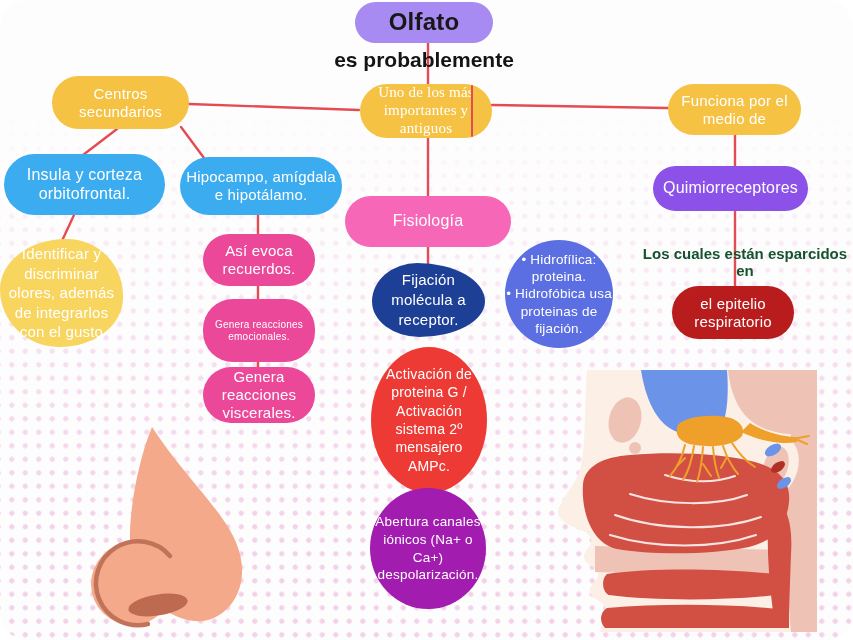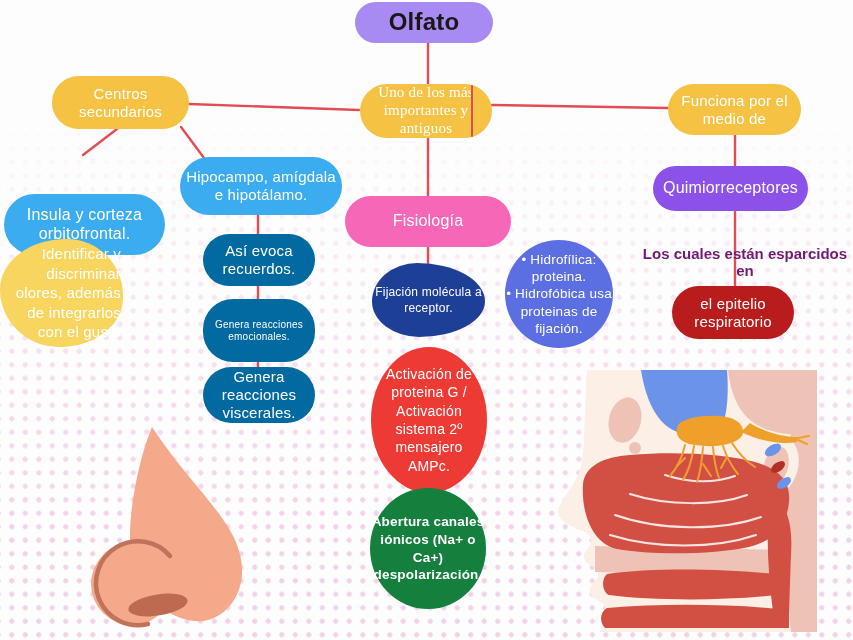--- a/index.html
+++ b/index.html
@@ -1,48 +1,49 @@
 <!DOCTYPE html>
 <html><head>
 <meta charset="utf-8">
 <style>
   html,body{margin:0;padding:0;background:#fff;}
   #canvas{
     position:relative;width:853px;height:640px;overflow:hidden;
     background:#fefdfe;
     font-family:"Liberation Sans","DejaVu Sans",sans-serif;
+    border-radius:27px;
   }
   .dots{
     position:absolute;inset:0;z-index:0;pointer-events:none;
     background-image:radial-gradient(#f3d2e9 2.3px, rgba(243,210,233,0) 2.9px);
     background-size:13.5px 13.5px;background-position:5px 7px;
     -webkit-mask-image:linear-gradient(to bottom,rgba(0,0,0,0) 0%,rgba(0,0,0,0) 16%,rgba(0,0,0,.4) 38%,rgba(0,0,0,.75) 58%,#000 82%);
     mask-image:linear-gradient(to bottom,rgba(0,0,0,0) 0%,rgba(0,0,0,0) 16%,rgba(0,0,0,.4) 38%,rgba(0,0,0,.75) 58%,#000 82%);
   }
   .links{position:absolute;inset:0;z-index:1;}
   .illus{position:absolute;z-index:2;}
   .node{
     position:absolute;z-index:3;display:flex;align-items:center;justify-content:center;
     text-align:center;color:#fff;line-height:1.18;letter-spacing:.2px;box-sizing:border-box;
   }
   .overlayline{position:absolute;z-index:4;background:#e44c54;}
   .title-node{background:#a78bf2;border-radius:21px;color:#181818;font-weight:bold;font-size:24px;}
   .subtitle{position:absolute;z-index:3;color:#141414;font-weight:bold;font-size:21px;text-align:center;}
   .yellow{background:#f5c244;}
-  .lightyellow{background:#f8d55f;text-align:right;}
+  .lightyellow{background:#f8d55f;}
   .blue{background:#3bacf0;}
   .pinkhot{background:#f767b8;text-align:center;}
   .purple{background:#8b51e9;}
   .orchid{background:#b91c1c;}
-  .lightpink{background:#0369a1;}
+  .lightpink{background:#ec4899;}
   .navy{background:#1d3f96;}
   .circle-blue{background:#5b6fe2;border-radius:50%;}
   .circle-red{background:#ee3a34;border-radius:50%;}
-  .circle-green{background:#15803d;border-radius:50%;font-weight:bold;}
-  .blacklabel{position:absolute;z-index:3;color:#701a75;font-weight:bold;font-size:15px;text-align:center;}
+  .circle-green{background:#a21caf;border-radius:50%;}
+  .blacklabel{position:absolute;z-index:3;color:#14532d;font-weight:bold;font-size:15px;text-align:center;}
 </style>
 </head>
 <body>
 
 <div id="canvas">
 
   <div class="dots"></div>
 
   <svg class="links" width="853" height="640">
     <g stroke="#e44c54" stroke-width="2.4" stroke-linecap="round">
@@ -57,44 +58,45 @@
       <line x1="428" y1="137" x2="428" y2="198"></line>
       <line x1="428" y1="246" x2="428" y2="264"></line>
       <line x1="492" y1="105" x2="668" y2="108"></line>
       <line x1="735" y1="133" x2="735" y2="167"></line>
       <line x1="735" y1="210" x2="735" y2="287"></line>
     </g>
   </svg>
 
   <div class="node title-node" style="left:355px;top:2px;width:138px;height:41px;">Olfato</div>
 
+  <div class="subtitle" style="left:330px;top:48px;width:188px;">es probablemente</div>
 
   <div class="overlayline" style="left:471px;top:85px;width:2.4px;height:52px;border-radius:2px;"></div>
 
   <div class="node yellow" style="left:52px;top:76px;width:137px;height:53px;border-radius:27px;font-size:15px;">Centros secundarios</div>
 
   <div class="node yellow" style="left:360px;top:84px;width:132px;height:54px;border-radius:27px;font-size:15px;padding:0 6px;font-family:Liberation Serif, serif;">Uno de los más importantes y antiguos</div>
 
   <div class="node yellow" style="left:668px;top:84px;width:133px;height:51px;border-radius:26px;font-size:15px;padding:0 12px;">Funciona por el medio de</div>
 
-  <div class="node blue" style="left:4px;top:154px;width:161px;height:61px;border-radius:31px;font-size:16px;margin-top:40px;">Insula y corteza orbitofrontal.</div>
+  <div class="node blue" style="left:4px;top:154px;width:161px;height:61px;border-radius:31px;font-size:16px;">Insula y corteza orbitofrontal.</div>
 
   <div class="node blue" style="left:180px;top:157px;width:162px;height:58px;border-radius:29px;font-size:15px;padding:0 3px;">Hipocampo, amígdala e hipotálamo.</div>
 
   <div class="node lightyellow" style="left:0px;top:239px;width:123px;height:108px;border-radius:54% 46% 52% 48% / 47% 53% 46% 54%;font-size:15px;line-height:1.3;padding:0 2px;">Identificar y discriminar olores, además de integrarlos con el gusto</div>
 
   <div class="node lightpink" style="left:203px;top:234px;width:112px;height:52px;border-radius:26px;font-size:15px;">Así evoca recuerdos.</div>
 
   <div class="node lightpink" style="left:203px;top:299px;width:112px;height:63px;border-radius:30px;font-size:10px;">Genera reacciones emocionales.</div>
 
   <div class="node lightpink" style="left:203px;top:367px;width:112px;height:56px;border-radius:28px;font-size:15px;">Genera reacciones viscerales.</div>
 
   <div class="node pinkhot" style="left:345px;top:196px;width:166px;height:51px;border-radius:26px;font-size:16px;">Fisiología</div>
 
-  <div class="node navy" style="left:372px;top:263px;width:113px;height:74px;border-radius:40% 60% 58% 42% / 52% 52% 48% 48%;font-size:12px;line-height:1.35;">Fijación molécula a receptor.</div>
+  <div class="node navy" style="left:372px;top:263px;width:113px;height:74px;border-radius:40% 60% 58% 42% / 52% 52% 48% 48%;font-size:15px;line-height:1.35;">Fijación molécula a receptor.</div>
 
   <div class="node circle-blue" style="left:505px;top:240px;width:108px;height:108px;font-size:13.5px;line-height:1.28;flex-direction:column;">
     <div>• Hidrofílica: proteina.</div>
     <div>• Hidrofóbica usa proteinas de fijación.</div>
   </div>
 
   <div class="node circle-red" style="left:371px;top:347px;width:116px;height:146px;font-size:14px;line-height:1.32;padding:0 2px;">Activación de proteina G / Activación sistema 2º mensajero AMPc.</div>
 
   <div class="node circle-green" style="left:370px;top:488px;width:116px;height:121px;font-size:13.5px;line-height:1.32;">Abertura canales iónicos (Na+ o Ca+) despolarización.</div>
 

